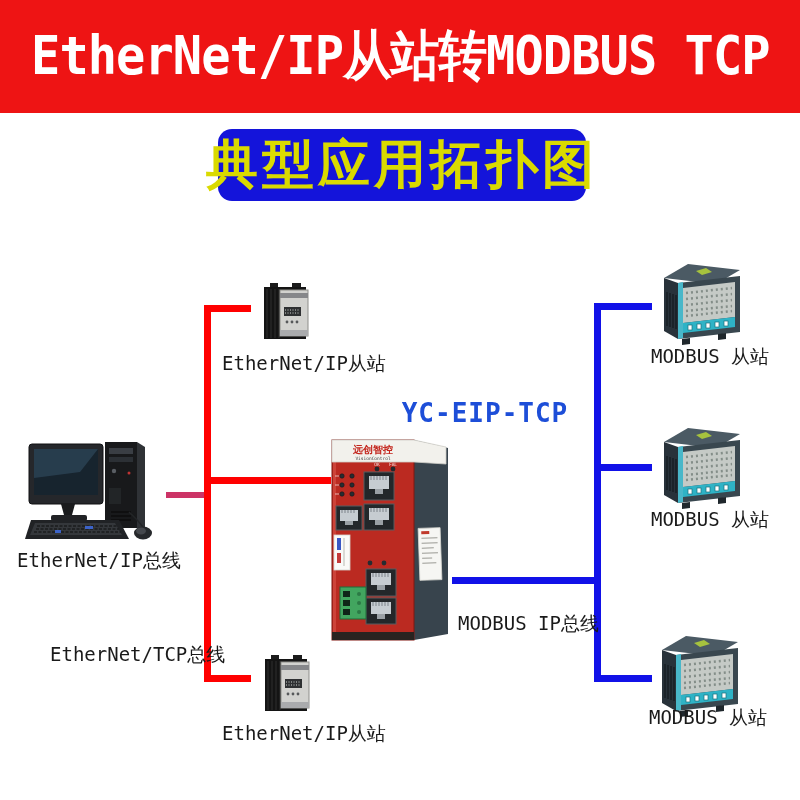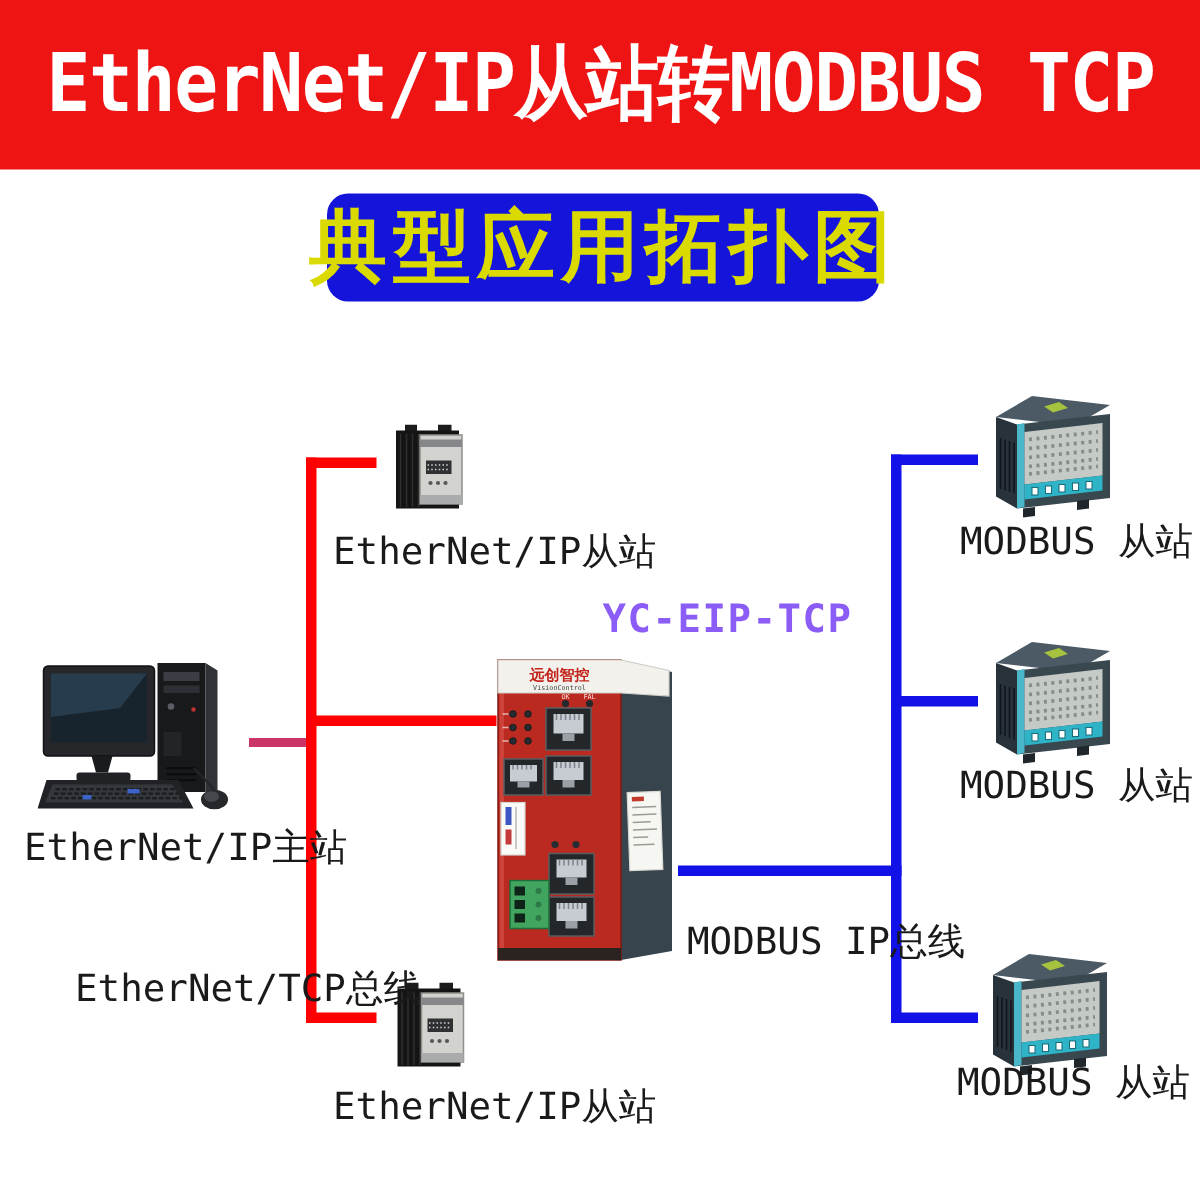--- a/index.html
+++ b/index.html
@@ -1,20 +1,20 @@
 <!DOCTYPE html>
 <html><head>
 <meta charset="utf-8">
 <style>
   html,body{margin:0;padding:0;background:#ffffff;}
   .stage{position:relative;width:800px;height:800px;background:#ffffff;overflow:hidden;
          font-family:"DejaVu Sans Mono", monospace;}
   .abs{position:absolute;}
   .line{position:absolute;}
-  .lbl{position:absolute;color:#1a1a1a;font-size:25px;text-align:center;white-space:nowrap;
+  .lbl{position:absolute;color:#1a1a1a;font-size:19px;text-align:center;white-space:nowrap;
        font-family:"DejaVu Sans Mono", monospace;}
   .title-banner{position:absolute;left:0;top:0;width:800px;height:113px;
                 display:flex;align-items:center;justify-content:center;overflow:hidden;}
   .title-text{font-size:54px;font-weight:bold;white-space:nowrap;letter-spacing:-1px;
               transform:scaleX(0.90);}
   .subtitle-banner{position:absolute;left:218px;top:129px;width:368px;height:72px;
                    border-radius:14px;display:flex;align-items:center;justify-content:center;}
   .subtitle-text{font-family:"DejaVu Serif", serif;font-size:52px;font-weight:bold;
                  letter-spacing:4px;white-space:nowrap;}
   .gateway-model{position:absolute;left:390px;top:398px;width:190px;text-align:center;
@@ -152,35 +152,35 @@
 
   <div class="line line-mb-h" style="background: rgb(17, 17, 232);"></div>
   <div class="line line-mb-1" style="background: rgb(17, 17, 232);"></div>
   <div class="line line-mb-2" style="background: rgb(17, 17, 232);"></div>
   <div class="line line-mb-3" style="background: rgb(17, 17, 232);"></div>
   <div class="line line-mb-v" style="background: rgb(17, 17, 232);"></div>
 
   <svg class="abs art-computer" viewBox="0 0 140 108">
     <use href="#sym-computer"></use>
   </svg>
-  <div class="lbl lbl-master">EtherNet/IP主站</div>
+  <div class="lbl lbl-master">EtherNet/IP总线</div>
 
   <svg class="abs art-drive-top" viewBox="0 0 52 60">
     <use href="#sym-drive"></use>
   </svg>
   <div class="lbl lbl-eip-top">EtherNet/IP从站</div>
 
   <svg class="abs art-drive-bottom" viewBox="0 0 52 60">
     <use href="#sym-drive"></use>
   </svg>
   <div class="lbl lbl-eip-bottom">EtherNet/IP从站</div>
 
   <div class="lbl lbl-eip-bus">EtherNet/TCP总线</div>
 
-  <div class="gateway-model" style="color: #8b5cf6;">YC-EIP-TCP</div>
+  <div class="gateway-model" style="color: #1d4ed8;">YC-EIP-TCP</div>
 
   <svg class="abs art-gateway" viewBox="0 0 126 215">
     <g>
       <polygon points="86,8 120,16 120,202 86,208" fill="#38444d"></polygon>
       <g transform="rotate(-2 102 122)">
         <rect x="91" y="96" width="22" height="52" fill="#f6f6f3" stroke="#d9d9d3" stroke-width="0.8"></rect>
         <rect x="94" y="99" width="8" height="3" fill="#c0392b"></rect>
         <path d="M94 106 h16 M94 111 h16 M94 116 h12 M94 121 h16 M94 126 h10 M94 131 h14" stroke="#9b9b95" stroke-width="1"></path>
       </g>
     </g>

